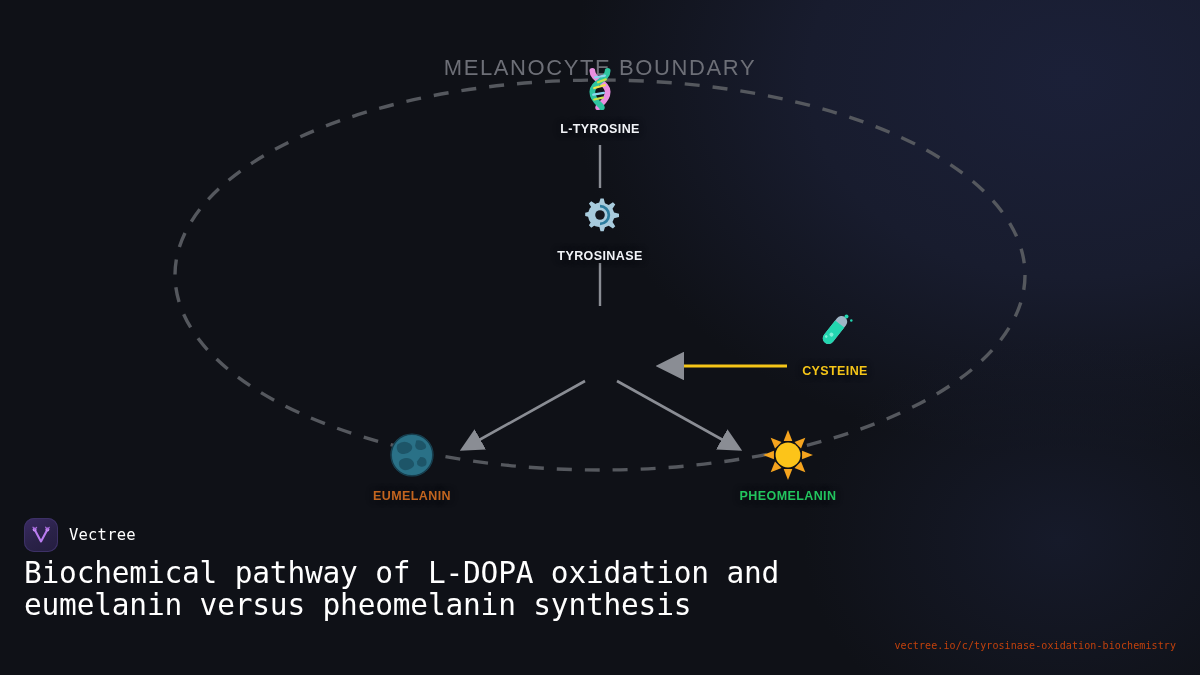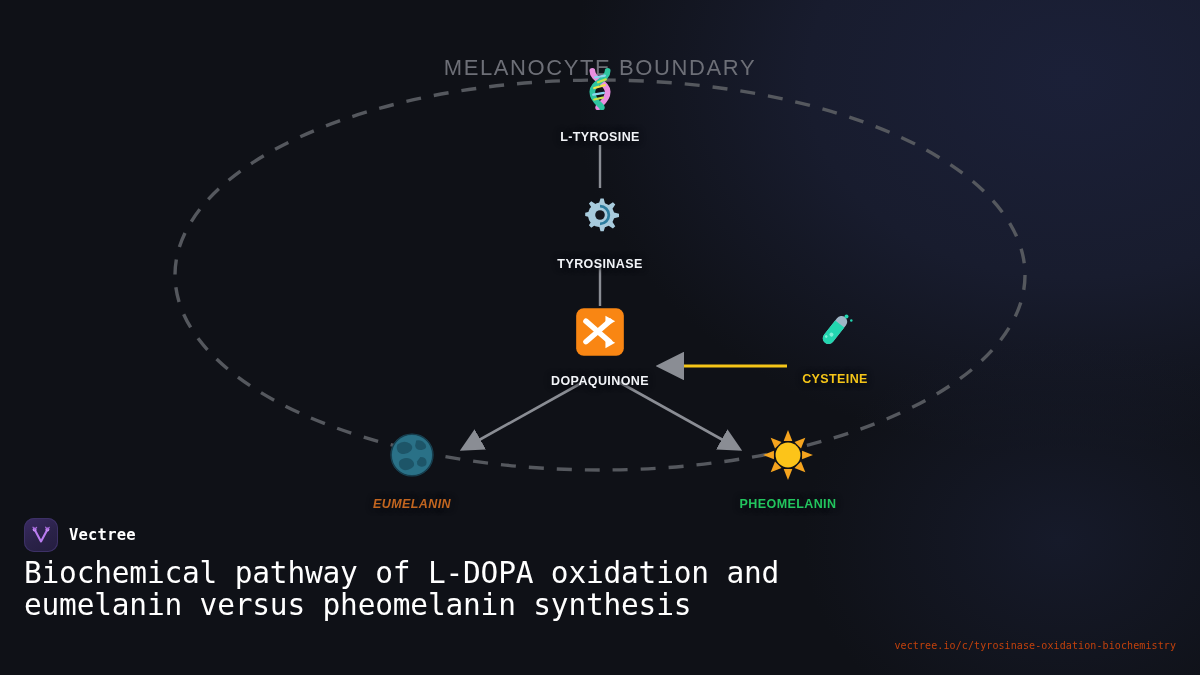--- a/index.html
+++ b/index.html
@@ -41,21 +41,21 @@
     flex-direction:column;
     align-items:center;
   }
   .node .glyph {
     width:52px; height:52px;
     display:flex; align-items:center; justify-content:center;
     font-size:44px; line-height:1;
   }
   .node .glyph svg { display:block; }
   .node .nlabel {
-    margin-top:16px;
+    margin-top:8px;
     font-size:12.5px;
     font-weight:bold;
     letter-spacing:0.4px;
     white-space:nowrap;
     color:#f2f4f8;
     text-shadow:0 0 4px #0f1117, 0 0 7px #0f1117;
   }
 
   .boundary-label {
     position:absolute;
@@ -80,21 +80,21 @@
     position:absolute; left:24px; top:8px;
   }
   .brand-logo {
     width:34px; height:34px; border-radius:10px;
     background:linear-gradient(150deg,#3a2a63 0%,#2a2248 55%,#241d3f 100%);
     display:flex; align-items:center; justify-content:center;
     box-shadow:0 0 0 1px #3d3166 inset;
   }
   .brand-name {
     font-family:"DejaVu Sans Mono", monospace;
-    font-size:15.5px; font-weight:bold; color:#ffffff;
+    font-size:15.5px; font-weight:normal; color:#ffffff;
     letter-spacing:0.2px;
   }
   .title {
     position:absolute; left:24px; top:47px;
     width:780px;
     font-family:"DejaVu Sans Mono", monospace;
     font-size:29.5px;
     font-weight:normal;
     line-height:1.09;
     color:#ffffff;
@@ -163,52 +163,38 @@
       <svg width="50" height="50" viewBox="0 0 48 48">
         <path fill="#a8cbdd" d="M24 4l3 0 1.2 4.6 3.5 1.5 4-2.6 2.2 2.2-2.6 4 1.5 3.5 4.6 1.2 0 3-4.6 1.2-1.5 3.5 2.6 4-2.2 2.2-4-2.6-3.5 1.5L27 35h-3l-1.2-4.6-3.5-1.5-4 2.6-2.2-2.2 2.6-4-1.5-3.5L9.6 20.6v-3l4.6-1.2 1.5-3.5-2.6-4 2.2-2.2 4 2.6 3.5-1.5L24 4z" transform="translate(0,4) scale(1.02)"></path>
         <circle cx="24" cy="24" r="11.5" fill="#a8cbdd"></circle>
         <path d="M24 15.5 a8.5 8.5 0 0 1 0 17" fill="none" stroke="#2d7c9e" stroke-width="2.6"></path>
         <circle cx="24" cy="24" r="4.6" fill="#16181f"></circle>
       </svg>
     </span>
     <span class="nlabel">TYROSINASE</span>
   </div>
 
-  <div class="node" style="left:600px; top:306px;">
-    <span class="glyph">
-      <svg width="52" height="52" viewBox="0 0 48 48">
-        <rect x="2" y="2" width="44" height="44" rx="7" fill="#f98613"></rect>
-        <g stroke="#ffffff" stroke-width="5" fill="none" stroke-linecap="round">
-          <path d="M11 14 L22 23.5 L33 33"></path>
-          <path d="M11 33 L22 23.5 L33 14"></path>
-        </g>
-        <path d="M29 9 L38 14 L29 19 z" fill="#ffffff"></path>
-        <path d="M29 29 L38 34 L29 39 z" fill="#ffffff"></path>
-      </svg>
-    </span>
-    <span class="nlabel">DOPAQUINONE</span>
-  </div>
 
   <div class="node" style="left:835px; top:304px;">
     <span class="glyph">
       <svg width="46" height="46" viewBox="0 0 48 48">
         <g transform="rotate(38 24 24)">
           <rect x="18" y="7" width="12" height="34" rx="6" fill="#9fb6c6"></rect>
           <path d="M18 16 h12 v19 a6 6 0 0 1 -12 0 z" fill="#23d6b0"></path>
           <circle cx="24" cy="30" r="2.1" fill="#7ef0d8"></circle>
           <circle cx="21" cy="35" r="1.4" fill="#7ef0d8"></circle>
         </g>
         <circle cx="36" cy="10" r="2.1" fill="#23d6b0"></circle>
         <circle cx="41" cy="14" r="1.3" fill="#23d6b0"></circle>
       </svg>
     </span>
     <span class="nlabel" style="color:#f5c518">CYSTEINE</span>
   </div>
 
-  <div class="node" style="left:412px; top:429px;font-style:italic;">
+  <div class="node" style="left:412px; top:429px;">
     <span class="glyph">
       <svg width="50" height="50" viewBox="0 0 48 48">
         <circle cx="24" cy="24" r="20" fill="#2a7187"></circle>
         <circle cx="24" cy="24" r="20" fill="none" stroke="#1b4f62" stroke-width="1.5"></circle>
         <g fill="#1d5568">
           <path d="M10 14 q6 -5 12 -1 q4 3 1 7 q-5 5 -11 2 q-4 -3 -2 -8z"></path>
           <path d="M28 10 q6 -1 9 4 q2 4 -3 5 q-6 1 -7 -4z"></path>
           <path d="M14 28 q7 -3 11 2 q3 4 -2 7 q-7 4 -11 -2 q-2 -5 2 -7z"></path>
           <path d="M32 26 q6 0 6 5 q0 5 -6 4 q-4 -1 -3 -5z"></path>
         </g>

